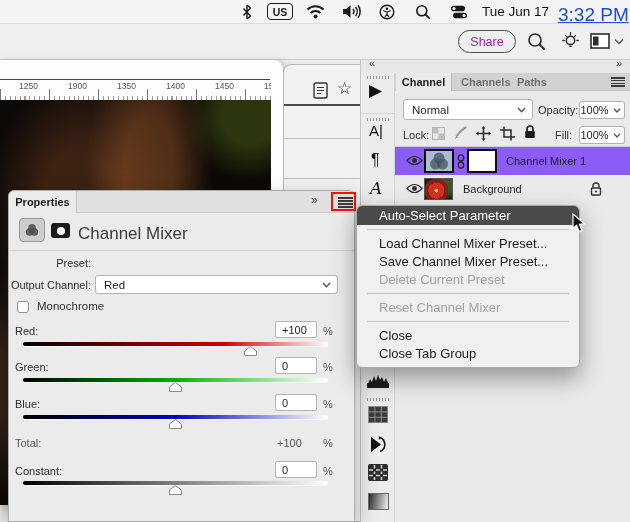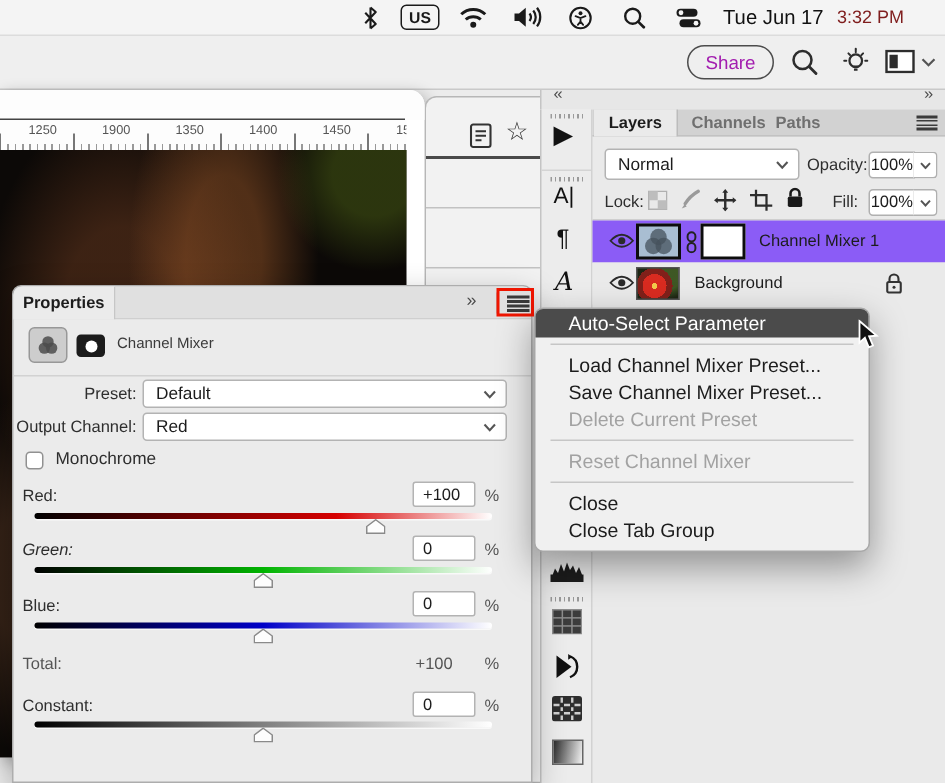--- a/index.html
+++ b/index.html
@@ -64,21 +64,21 @@
   </span>
   <span class="abs" style="left:450px;top:5px;">
     <svg width="18" height="14" viewBox="0 0 18 14">
         <rect x="1" y="0.8" width="14" height="5.4" rx="2.7" fill="#1a1a1a"></rect>
         <circle cx="4" cy="3.5" r="1.6" fill="#f4f4f4"></circle>
         <rect x="3" y="7.8" width="14" height="5.4" rx="2.7" fill="#1a1a1a"></rect>
         <circle cx="14" cy="10.5" r="1.6" fill="#f4f4f4"></circle>
       </svg>
   </span>
   <span class="abs" style="left:482px;top:4px;font-size:13.5px;color:#111;">Tue Jun 17</span>
-  <span class="abs" style="left:558px;top:4px;font-size:12px;color:#7f1d1d;">3:32 PM</span>
+  <span class="abs" style="left:558px;top:4px;font-size:19px;color:#1d4ed8;text-decoration:underline;">3:32 PM</span>
 </div>
 
 <div class="abs" style="left:0;top:24px;width:630px;height:36px;background:#efefef;border-bottom:1px solid #c9c9c9;">
   <button class="abs" style="left:458px;top:6px;width:58px;height:23px;border:1.5px solid #4c4c4c;border-radius:12px;background:transparent;font-size:12.5px;color:#a21caf;font-family:inherit;cursor:default;">Share</button>
   <span class="abs" style="left:527px;top:8px;">
     <svg width="19" height="19" viewBox="0 0 19 19">
         <circle cx="8" cy="8" r="6" stroke="#2d2d2d" stroke-width="1.7" fill="none"></circle>
         <path d="M12.5 12.5 L17 17" stroke="#2d2d2d" stroke-width="1.9" stroke-linecap="round"></path>
       </svg>
   </span>
@@ -190,21 +190,21 @@
           <rect x="12" y="10" width="3" height="3"></rect>
         </g>
       </svg>
   </span>
   <span class="abs" style="left:7px;top:420px;width:21px;height:17px;border:1px solid #666;background:linear-gradient(100deg,#2b2b2b,#f2f2f2);"></span>
 </div>
 
 <div class="abs" style="left:394px;top:73px;width:236px;height:449px;background:#eaeaea;border-left:1px solid #d2d2d2;">
   <div class="abs" style="left:0;top:0;width:236px;height:18px;background:#d2d2d2;border-bottom:1px solid #c2c2c2;">
     <div class="abs" style="left:1px;top:0;width:56px;height:18px;background:#eaeaea;border-right:1px solid #bcbcbc;font-size:11px;font-weight:bold;color:#1c1c1c;display:flex;align-items:center;justify-content:center;">
-        <span>Layers</span>
+        <span>Channel</span>
       </div>
     <span class="abs" style="left:66px;top:3px;font-size:11px;font-weight:bold;color:#6f6f6f;">Channels</span>
     <span class="abs" style="left:122px;top:3px;font-size:11px;font-weight:bold;color:#6f6f6f;text-align:center;">Paths</span>
     <span class="burger abs" style="left:216px;top:4px;width:14px;height:10px;">
         <i></i>
         <i></i>
         <i></i>
         <i></i>
       </span>
   </div>
@@ -335,30 +335,24 @@
         <g fill="#4c4c4c" fill-opacity="0.85">
           <circle cx="13" cy="7" r="5.5"></circle>
           <circle cx="9.5" cy="13" r="5.5"></circle>
           <circle cx="16.5" cy="13" r="5.5"></circle>
         </g>
       </svg>
   </span>
   <span class="abs" style="left:42px;top:32px;width:19px;height:15px;background:#1b1b1b;border-radius:3px;display:flex;align-items:center;justify-content:center;">
     <span style="width:8px;height:8px;border-radius:50%;background:#fff;display:block;"></span>
   </span>
-  <span class="abs" style="left:69px;top:33px;font-size:10px;color:#3a3a3a;">Channel Mixer</span>
+  <span class="abs" style="left:69px;top:33px;font-size:17px;color:#3a3a3a;">Channel Mixer</span>
   <div class="abs" style="left:0;top:59px;width:345px;height:1px;background:#d2d2d2;"></div>
 
   <span class="lbl abs" style="left:4px;top:66px;width:78px;text-align:right;">Preset:</span>
-  <div class="dd abs" style="left:86px;top:62px;width:243px;height:19px;">
-    <span>Default</span>
-    <svg width="9" height="6" viewBox="0 0 9 6">
-        <path d="M1 1 L4.5 4.8 L8 1" stroke="#555" stroke-width="1.4" fill="none"></path>
-      </svg>
-  </div>
   <span class="lbl abs" style="left:0px;top:88px;width:82px;text-align:right;">Output Channel:</span>
   <div class="dd abs" style="left:86px;top:84px;width:243px;height:19px;">
     <span>Red</span>
     <svg width="9" height="6" viewBox="0 0 9 6">
         <path d="M1 1 L4.5 4.8 L8 1" stroke="#555" stroke-width="1.4" fill="none"></path>
       </svg>
   </div>
 
   <span class="abs" style="left:8px;top:110px;width:12px;height:12px;background:#fff;border:1px solid #919191;border-radius:3px;"></span>
   <span class="abs" style="left:28px;top:109px;font-size:11.5px;color:#2e2e2e;">Monochrome</span>
@@ -368,21 +362,21 @@
       <span>+100</span>
     </div>
   <span class="lbl abs" style="left:314px;top:134px;color:#555;">%</span>
   <div class="track abs" style="left:14px;top:151px;width:305px;background:linear-gradient(90deg,#000,#d60000 66%,#fff);"></div>
   <span class="abs" style="left:235px;top:155px;">
     <svg width="13" height="10" viewBox="0 0 13 10">
         <path d="M6.5 0.5 L12.5 5 V9.5 H0.5 V5 Z" fill="#fdfdfd" stroke="#8a8a8a"></path>
       </svg>
   </span>
 
-  <span class="lbl abs" style="left:6px;top:170px;font-style:italic;">Green:</span>
+  <span class="lbl abs" style="left:6px;top:170px;">Green:</span>
   <div class="numbox abs" style="left:266px;top:166px;width:42px;height:17px;">
       <span>0</span>
     </div>
   <span class="lbl abs" style="left:314px;top:170px;color:#555;">%</span>
   <div class="track abs" style="left:14px;top:187px;width:305px;background:linear-gradient(90deg,#000,#00b400 50%,#fff);"></div>
   <span class="abs" style="left:160px;top:191px;">
     <svg width="13" height="10" viewBox="0 0 13 10">
         <path d="M6.5 0.5 L12.5 5 V9.5 H0.5 V5 Z" fill="#fdfdfd" stroke="#8a8a8a"></path>
       </svg>
   </span>

